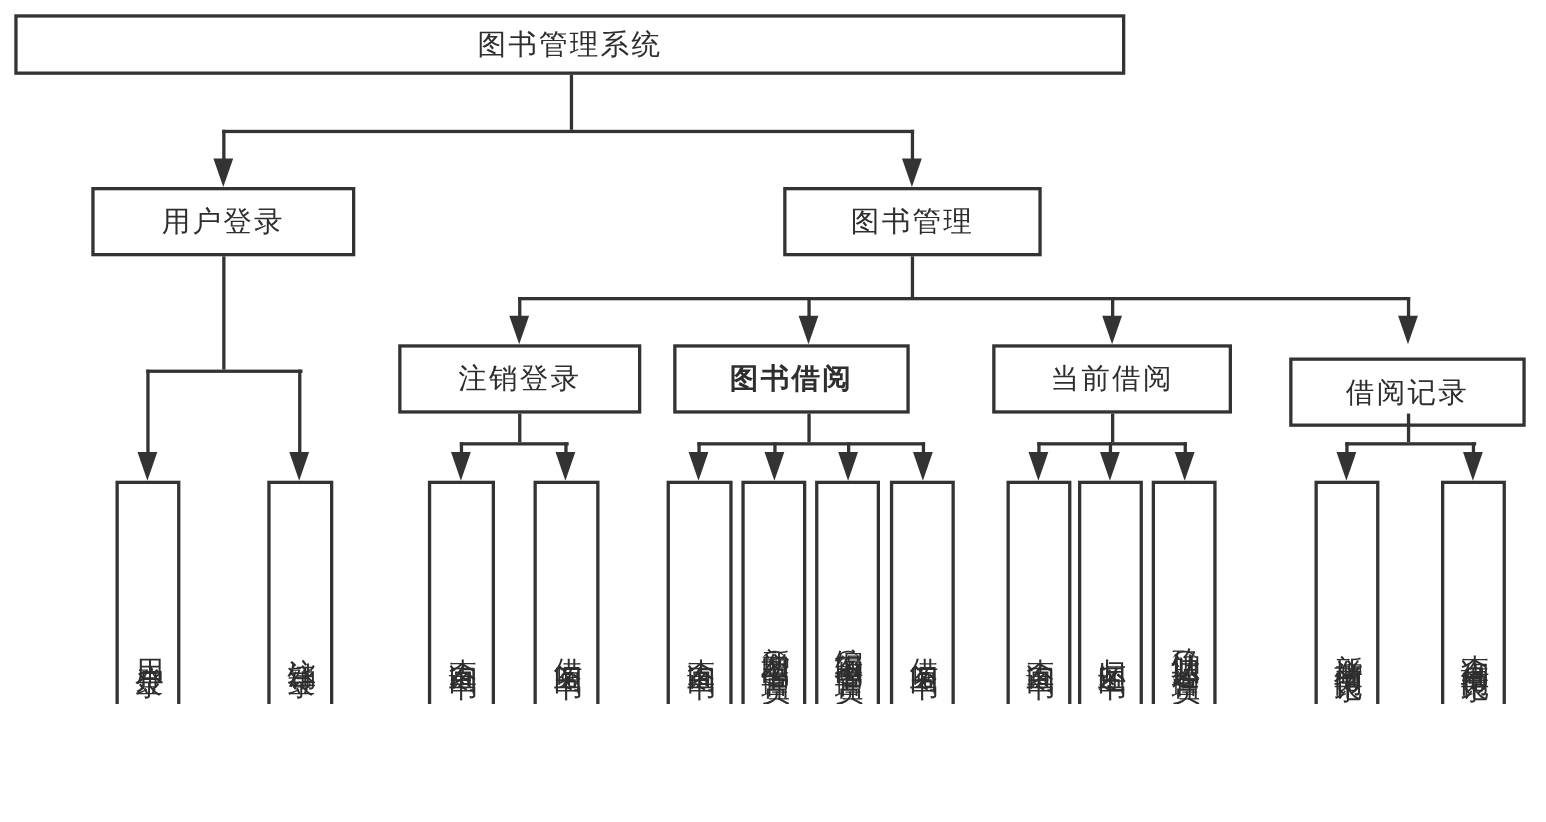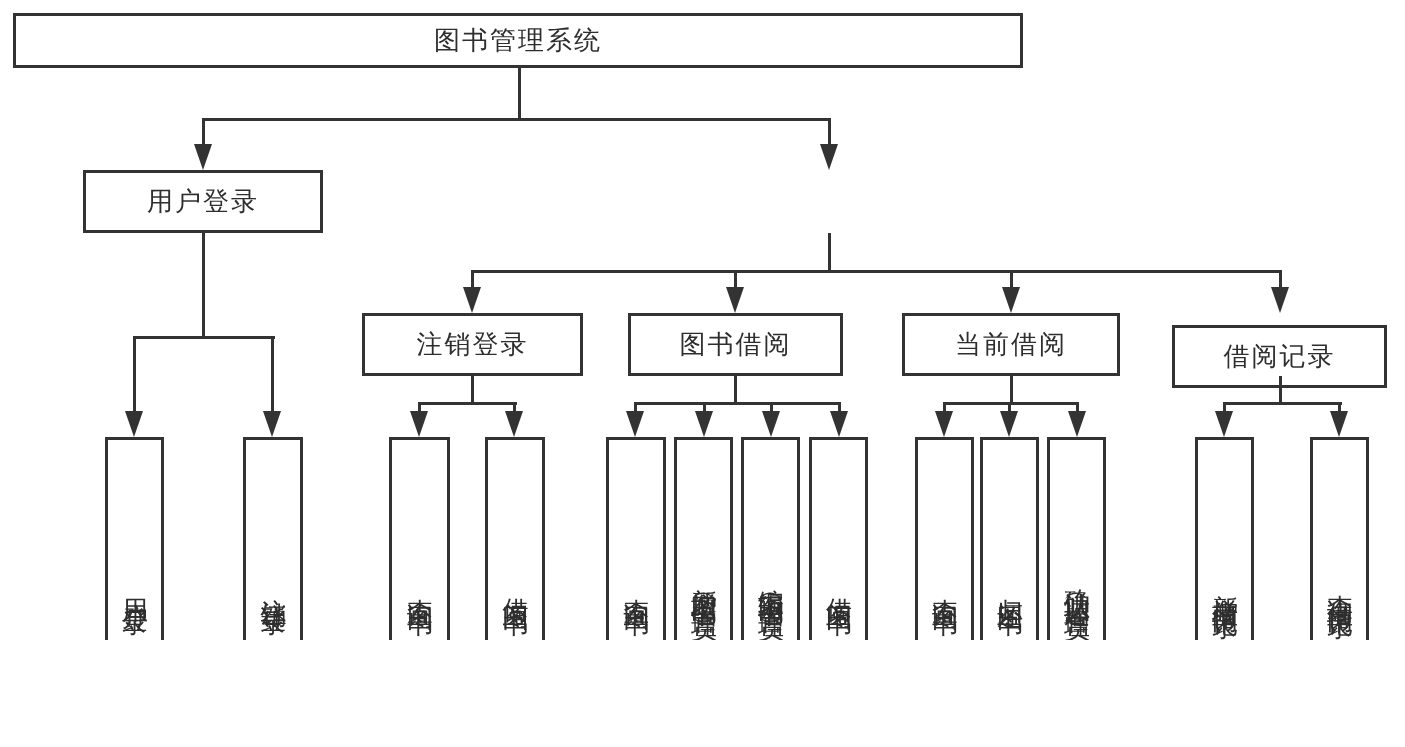--- a/index.html
+++ b/index.html
@@ -44,20 +44,23 @@
   <div class="v" style="left:518px;top:68px;height:50px;"></div>
   <div class="h" style="left:202px;top:118px;width:629px;"></div>
   <div class="v" style="left:202px;top:118px;height:28px;"></div>
   <div class="ah" style="left:194px;top:144px;"></div>
   <div class="v" style="left:828px;top:118px;height:28px;"></div>
   <div class="ah" style="left:820px;top:144px;"></div>
 
   <div class="box" style="left:83px;top:170px;width:240px;height:63px;">
     <span>用户登录</span>
   </div>
+  <div class="box" style="left:712px;top:170px;width:235px;height:63px;">
+    <span>图书管理</span>
+  </div>
 
   <div class="v" style="left:202px;top:233px;height:103px;"></div>
   <div class="h" style="left:133px;top:336px;width:142px;"></div>
   <div class="v" style="left:133px;top:336px;height:76px;"></div>
   <div class="v" style="left:271px;top:336px;height:76px;"></div>
   <div class="ah" style="left:125px;top:411px;"></div>
   <div class="ah" style="left:263px;top:411px;"></div>
 
   <div class="v" style="left:828px;top:233px;height:37px;"></div>
   <div class="h" style="left:471px;top:270px;width:811px;"></div>
@@ -66,21 +69,21 @@
   <div class="v" style="left:734px;top:270px;height:19px;"></div>
   <div class="ah" style="left:726px;top:287px;"></div>
   <div class="v" style="left:1010px;top:270px;height:19px;"></div>
   <div class="ah" style="left:1002px;top:287px;"></div>
   <div class="v" style="left:1279px;top:270px;height:19px;"></div>
   <div class="ah" style="left:1271px;top:287px;"></div>
 
   <div class="box" style="left:362px;top:313px;width:221px;height:63px;">
     <span>注销登录</span>
   </div>
-  <div class="box" style="left:628px;top:313px;width:215px;height:63px;">
+  <div class="box" style="left:612px;top:313px;width:215px;height:63px;font-weight:bold;">
     <span>图书借阅</span>
   </div>
   <div class="box" style="left:902px;top:313px;width:218px;height:63px;text-align:right;">
     <span>当前借阅</span>
   </div>
   <div class="box" style="left:1172px;top:313px;width:215px;height:63px;margin-top:12px;">
     <span>借阅记录</span>
   </div>
 
   <div class="v" style="left:471px;top:376px;height:26px;"></div>

